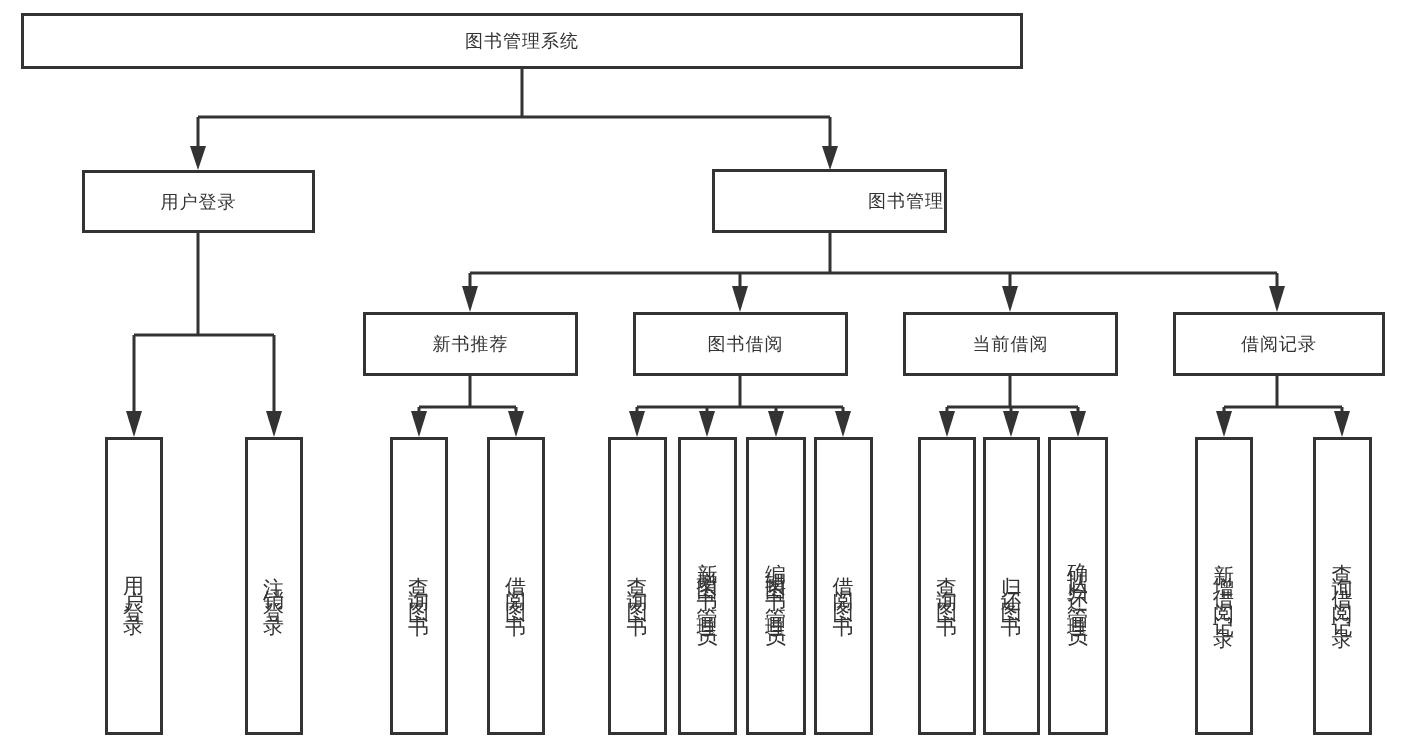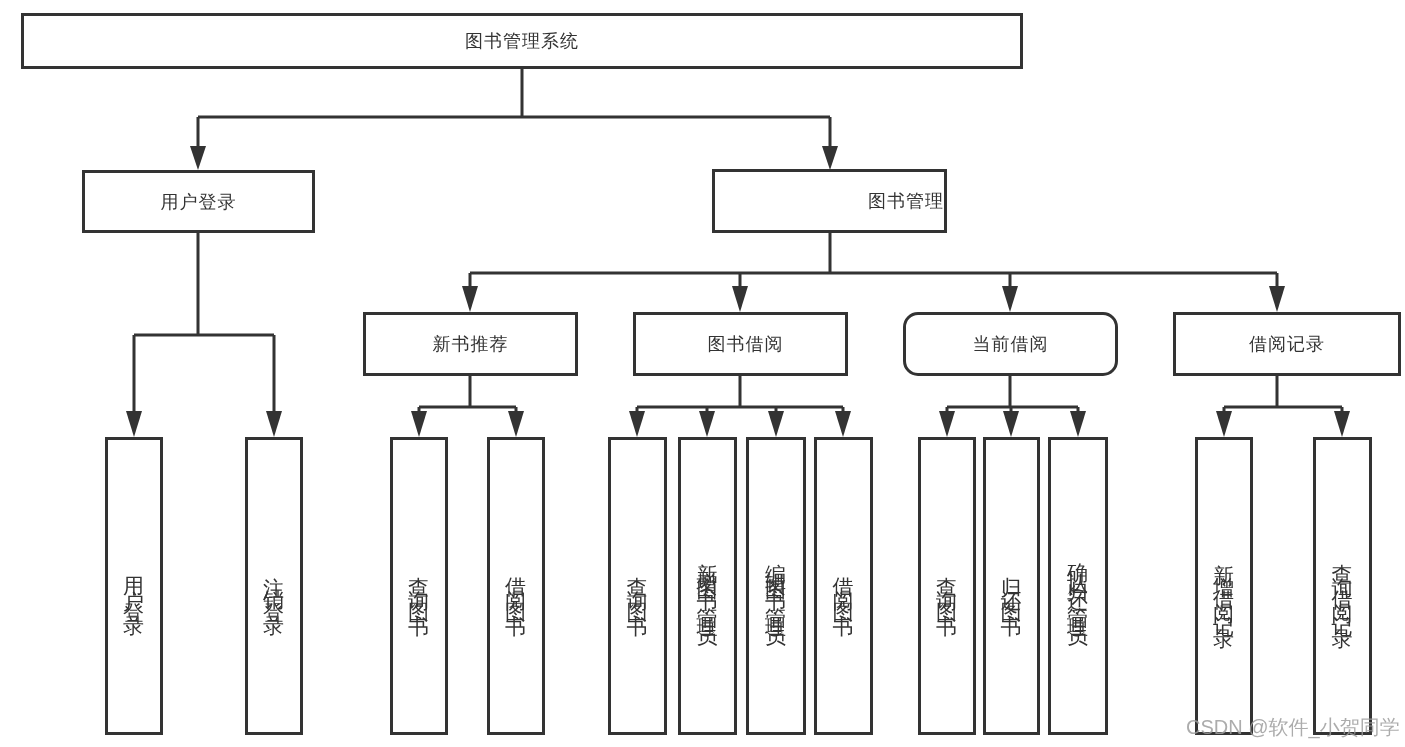--- a/index.html
+++ b/index.html
@@ -136,24 +136,24 @@
   <div class="box hbox" style="left:712px;top:169px;width:235px;height:64px;justify-content:flex-end;">
     <span>图书管理</span>
   </div>
 
   <div class="box hbox" style="left:363px;top:312px;width:215px;height:64px;">
     <span>新书推荐</span>
   </div>
   <div class="box hbox" style="left:633px;top:312px;width:215px;height:64px;padding-left:10px;">
     <span>图书借阅</span>
   </div>
-  <div class="box hbox" style="left:903px;top:312px;width:215px;height:64px;border-radius:15px;">
+  <div class="box hbox" style="left:903px;top:312px;width:215px;height:64px;">
     <span>当前借阅</span>
   </div>
-  <div class="box hbox" style="left:1173px;top:312px;width:228px;height:64px;justify-content:center;">
+  <div class="box hbox" style="left:1173px;top:312px;width:212px;height:64px;justify-content:center;">
     <span>借阅记录</span>
   </div>
 
   <div class="box vbox" style="left:105px;top:437px;width:58px;height:298px;">
     <span class="vtext">用户登录</span>
   </div>
   <div class="box vbox" style="left:245px;top:437px;width:58px;height:298px;">
     <span class="vtext">注销登录</span>
   </div>
 
@@ -187,15 +187,14 @@
     <span class="vtext long">确认归还（管理员）</span>
   </div>
 
   <div class="box vbox" style="left:1195px;top:437px;width:58px;height:298px;">
     <span class="vtext">新增借阅记录</span>
   </div>
   <div class="box vbox" style="left:1313px;top:437px;width:59px;height:298px;">
     <span class="vtext">查询借阅记录</span>
   </div>
 
-  <div class="watermark">CSDN @软件_小贺同学</div>
 
 </div>
 
 </body></html>

